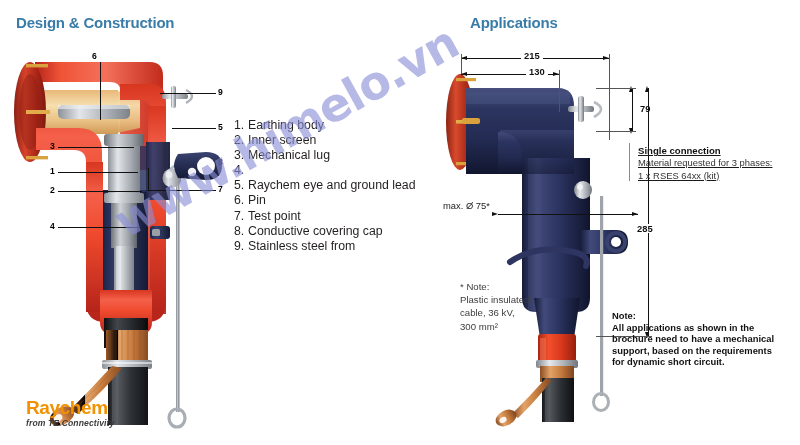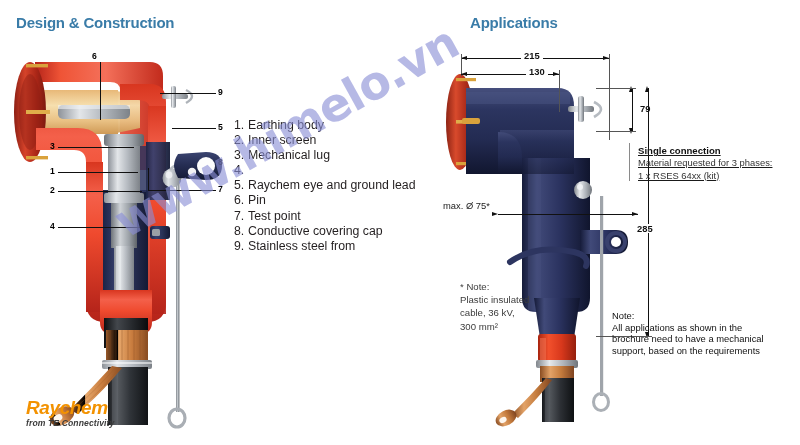--- a/index.html
+++ b/index.html
@@ -57,28 +57,28 @@
   
   #single-conn{position:absolute;left:638px;top:145px;width:155px;text-decoration:underline;}
   .blk-title{font-size:9.6px;font-weight:bold;color:#111;line-height:12.4px;}
   .blk-line{font-size:9.4px;color:#333;line-height:12.4px;white-space:nowrap;}
   #sc-divider{position:absolute;left:629px;top:143px;width:0;height:38px;border-left:1px solid #8a8a8a;}
 
   #note-plastic{position:absolute;left:443px;top:280px;width:105px;margin-left:17px;}
   .note-line{font-size:9.6px;color:#3c3c3c;line-height:13.2px;white-space:nowrap;}
 
   #note-apps{position:absolute;left:612px;top:310px;width:180px;}
-  .note-b{font-size:9.4px;font-weight:normal;color:#111;line-height:11.6px;}
+  .note-b{font-size:9.4px;font-weight:bold;color:#111;line-height:11.6px;}
 
   #max-dia{position:absolute;left:443px;top:200px;font-size:9.4px;color:#222;white-space:nowrap;}
 
   
   #logo{position:absolute;left:26px;top:398px;}
   #logo-main{
-    font-size:19px;font-weight:bold;font-style:italic;color:#f39200;
+    font-size:19px;font-weight:bold;color:#f39200;
     letter-spacing:-0.4px;line-height:19px;
   }
   #logo-sub{
     font-size:8.6px;font-style:italic;font-weight:bold;color:#3c3c3c;
     letter-spacing:0.1px;line-height:11px;margin-top:1px;
   }
 
   
   #watermark{
     position:absolute;left:118px;top:198px;
@@ -489,20 +489,21 @@
     <div class="note-line">Plastic insulated</div>
     <div class="note-line">cable, 36 kV,</div>
     <div class="note-line">300 mm²</div>
   </div>
 
   <div id="note-apps">
     <div class="note-b">Note:</div>
     <div class="note-b">All applications as shown in the</div>
     <div class="note-b">brochure need to have a mechanical</div>
     <div class="note-b">support, based on the requirements</div>
+    <div class="note-b">for dynamic short circuit.</div>
   </div>
 
   <div id="logo">
     <div id="logo-main">Raychem</div>
     <div id="logo-sub">from TE Connectivity</div>
   </div>
 
   <div id="watermark">www.himelo.vn</div>
 
 </div>

